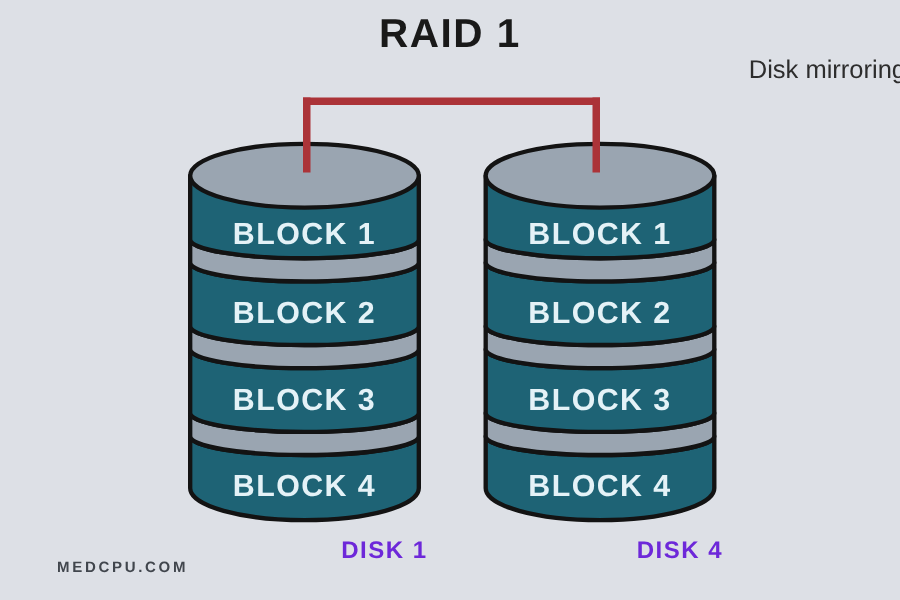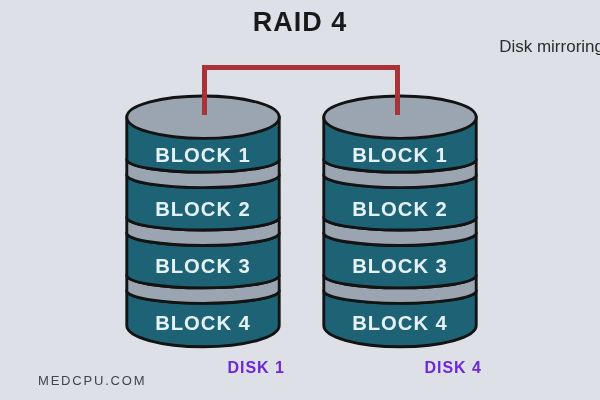--- a/index.html
+++ b/index.html
@@ -64,33 +64,33 @@
     font-size: 16px;
     font-weight: 700;
     letter-spacing: 1px;
     color: #6d28d9;
   }
   .disk-label-1 { left: 121px; }
   .disk-label-2 { left: 318px; }
   .watermark {
     position: absolute;
     left: 8px; top: 373px;
-    font-size: 13px;
-    font-weight: 400;
+    font-size: 10px;
+    font-weight: 700;
     letter-spacing: 1.8px;
     color: #41464d;
     padding-left: 30px;
   }
 </style>
 </head>
 <body>
 
 <div class="stage">
 
-  <div class="title">RAID 4</div>
+  <div class="title">RAID 1</div>
   <div class="subtitle">Disk mirroring</div>
 
   <div class="bracket"></div>
 
   <svg class="disk disk-left" viewBox="0 0 170 268">
     <g stroke="#131313" stroke-width="3" stroke-linejoin="round">
       <path d="M 6 204 A 79 13 0 0 0 164 204 L 164 240 A 79 22 0 0 1 6 240 Z" fill="#1e6375"></path>
       <path d="M 6 188 A 79 13 0 0 0 164 188 L 164 204 A 79 13 0 0 1 6 204 Z" fill="#9aa5b1"></path>
       <path d="M 6 144 A 79 13 0 0 0 164 144 L 164 188 A 79 13 0 0 1 6 188 Z" fill="#1e6375"></path>
       <path d="M 6 128 A 79 13 0 0 0 164 128 L 164 144 A 79 13 0 0 1 6 144 Z" fill="#9aa5b1"></path>

